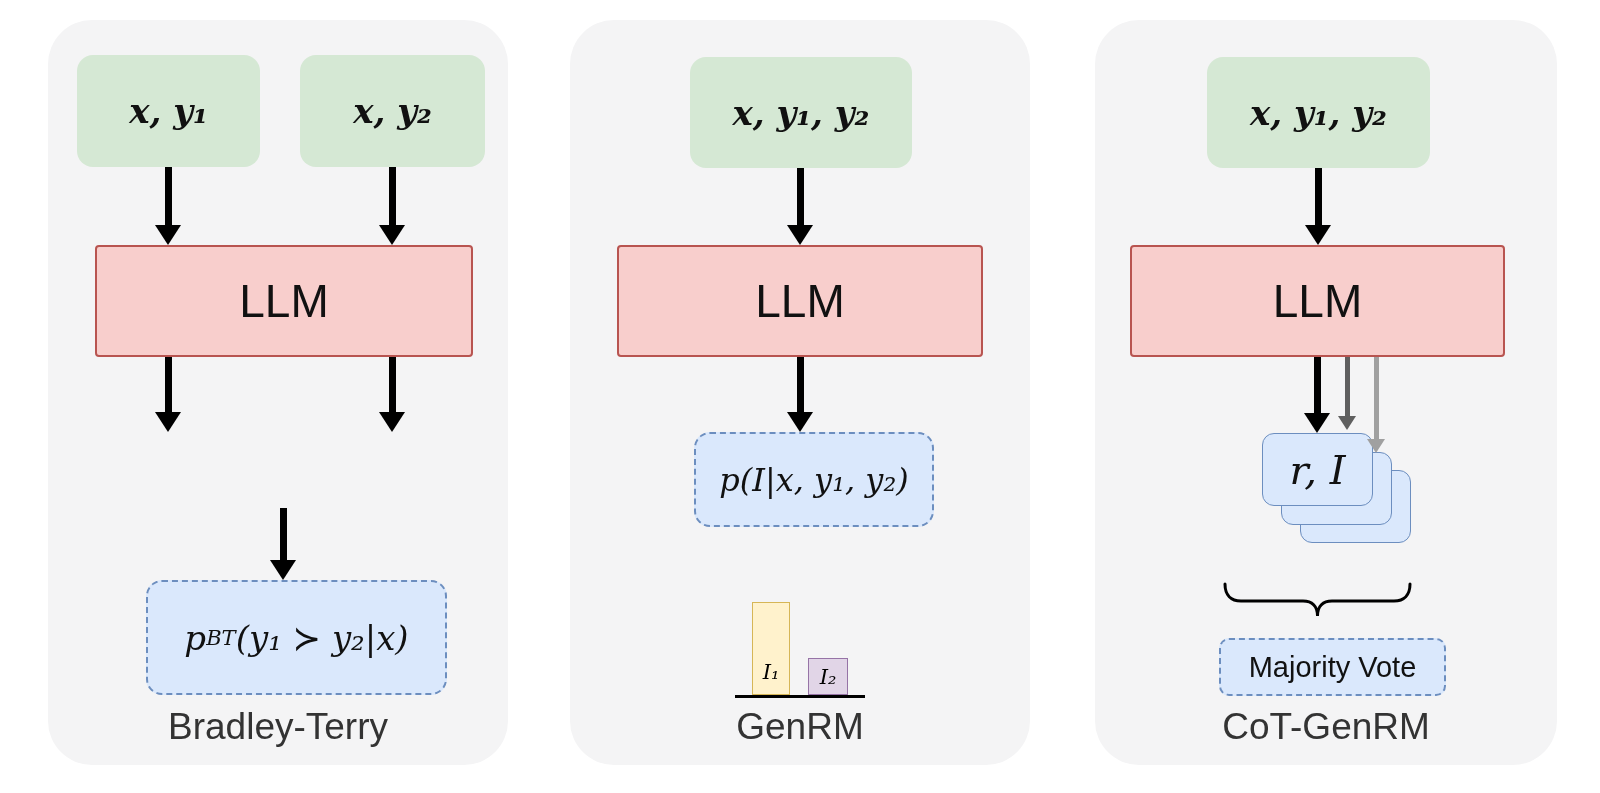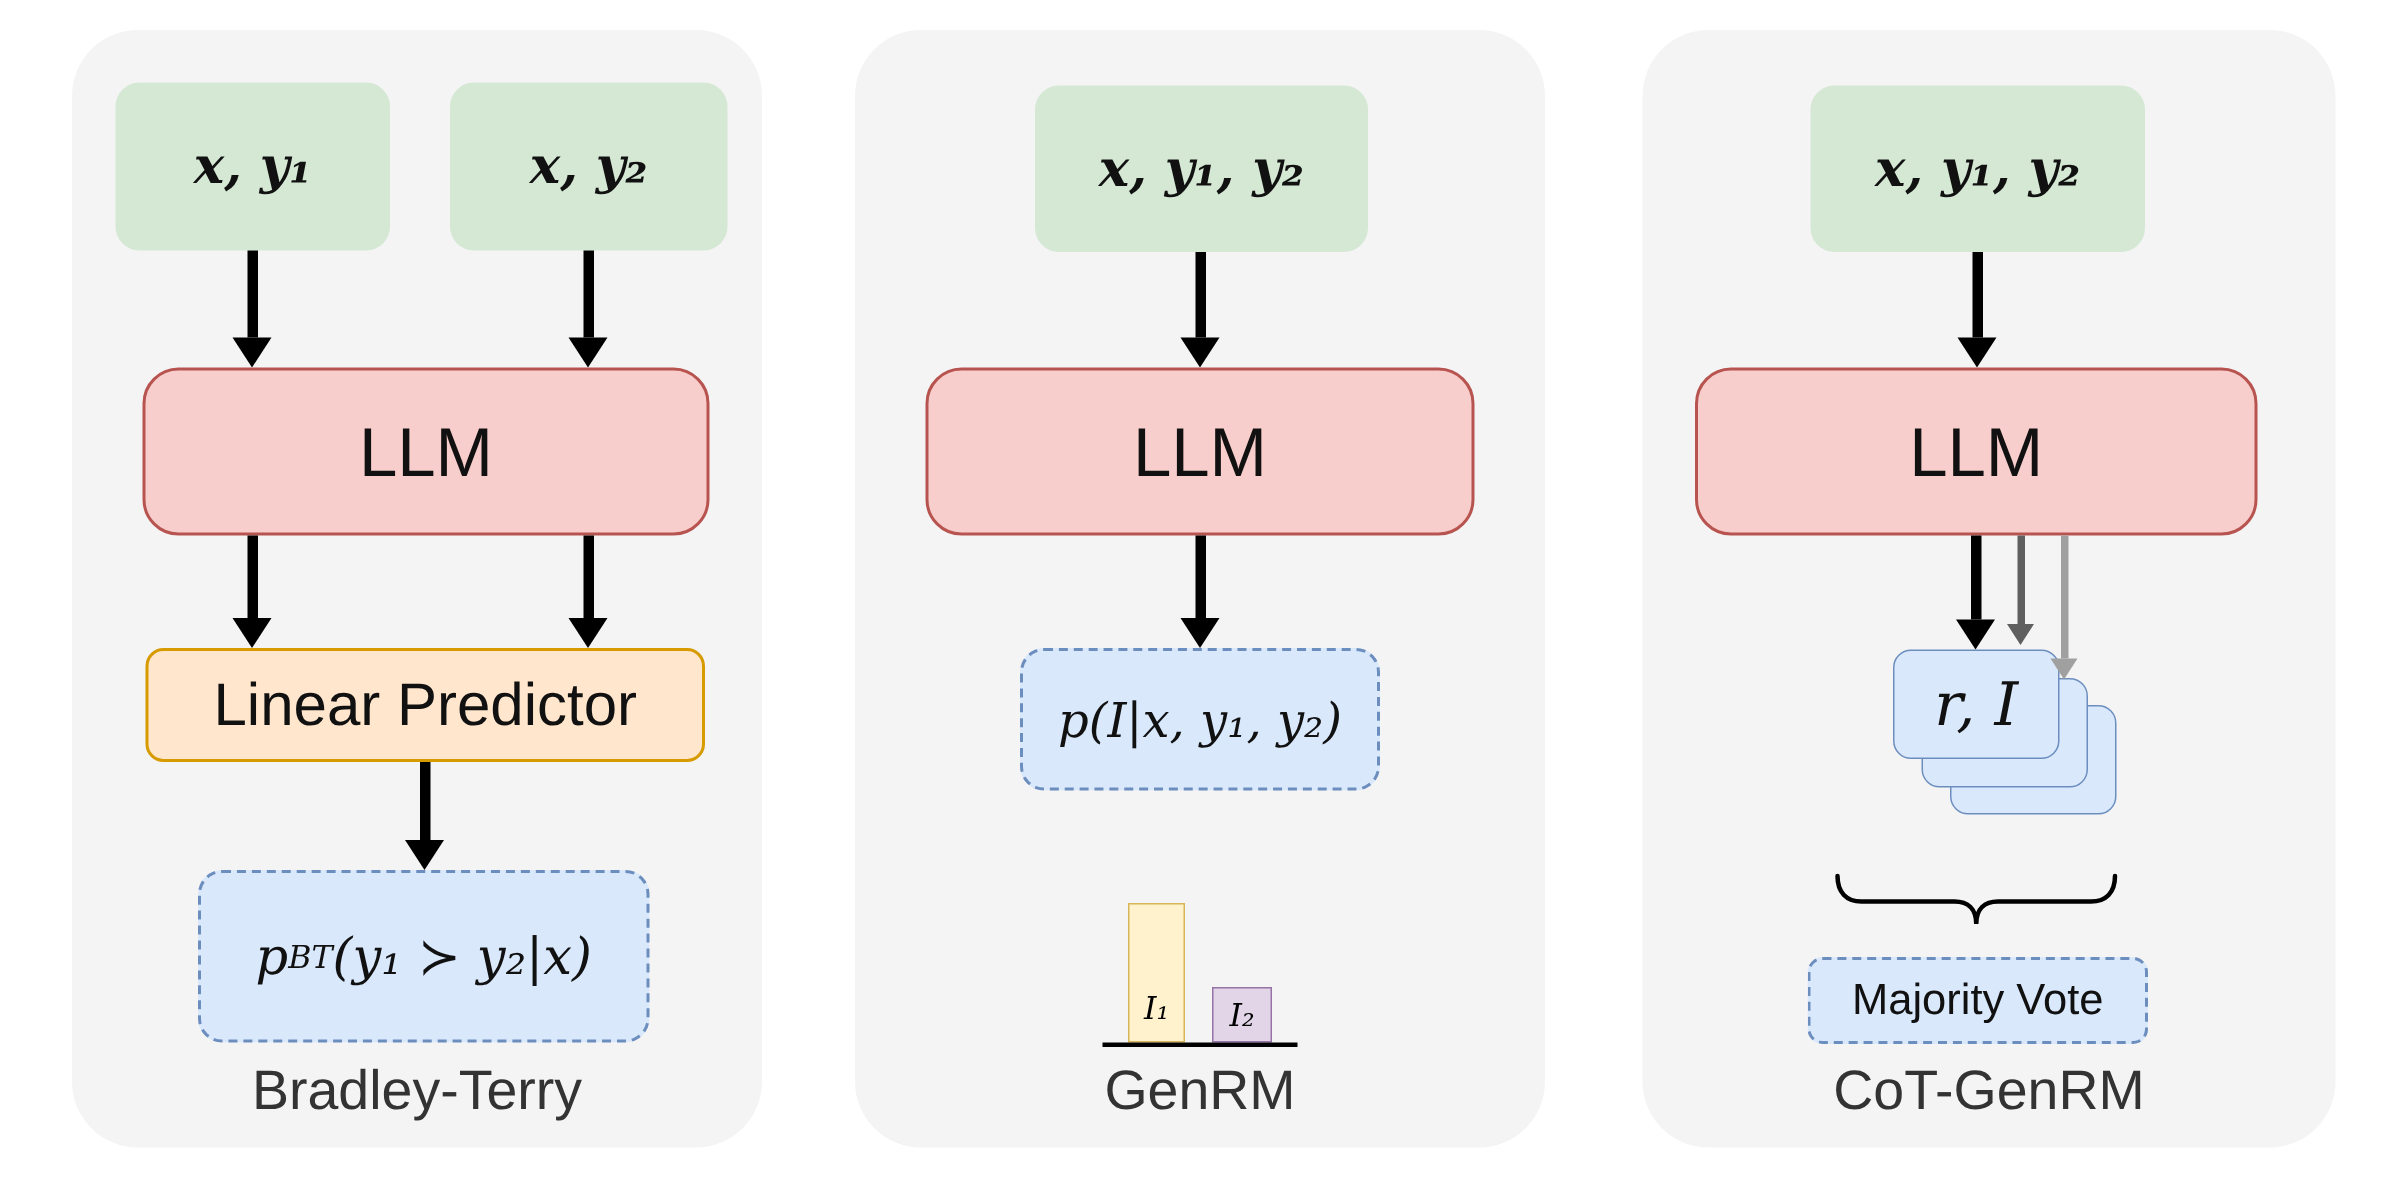--- a/index.html
+++ b/index.html
@@ -6,23 +6,23 @@
   .stage{position:relative;width:1600px;height:793px;background:#ffffff;overflow:hidden;
          font-family:"Liberation Sans","DejaVu Sans",sans-serif;}
   .panel{position:absolute;top:20px;width:460px;height:745px;background:#f4f4f5;border-radius:44px;}
   #panel-bt{left:48px;}
   #panel-genrm{left:570px;}
   #panel-cot{left:1095px;width:462px;}
 
   .node{position:absolute;display:flex;align-items:center;justify-content:center;
         box-sizing:border-box;color:#111;}
   .green{background:#d5e8d4;border-radius:16px;}
-  .red{background:#f8cecc;border:2px solid #b85450;border-radius:24px;}
+  .red{background:#f8cecc;border:2px solid #b85450;border-radius:4px;}
   .orange{background:#ffe6cc;border:2.5px solid #d79b00;border-radius:12px;}
-  .bluedash{background:#dae8fc;border:2.5px dashed #6c8ebf;border-radius:16px;}
+  .bluedash{background:#dae8fc;border:2.5px dashed #6c8ebf;border-radius:16px;margin-left:14px;}
   .card{background:#dae8fc;border:1.5px solid #6c8ebf;border-radius:12px;}
 
   .math{font-family:"DejaVu Serif","DejaVu Sans",serif;font-style:italic;}
   .math sub{font-size:0.62em;font-style:italic;vertical-align:-0.28em;}
 
   .green-text{font-size:34px;font-weight:bold;}
   .llm-text{font-size:46px;}
   .lp-text{font-size:40px;}
   .bt-out{font-size:34px;}
   .genrm-out{font-size:32px;}
@@ -80,21 +80,20 @@
 
     <div class="arr" style="left:107px;top:337px;height:75px;">
       <div class="shaft"></div>
       <div class="head"></div>
     </div>
     <div class="arr" style="left:331px;top:337px;height:75px;">
       <div class="shaft"></div>
       <div class="head"></div>
     </div>
 
-    <div class="node orange lp-text" style="left:49px;top:412px;width:373px;height:76px;">Linear Predictor</div>
 
     <div class="arr" style="left:222px;top:488px;height:72px;">
       <div class="shaft"></div>
       <div class="head"></div>
     </div>
 
     <div class="node bluedash bt-out math" style="left:84px;top:560px;width:301px;height:115px;">
       <span>p</span>
         <sub>BT</sub>
         <span>(y₁ ≻ y₂|x)</span>

